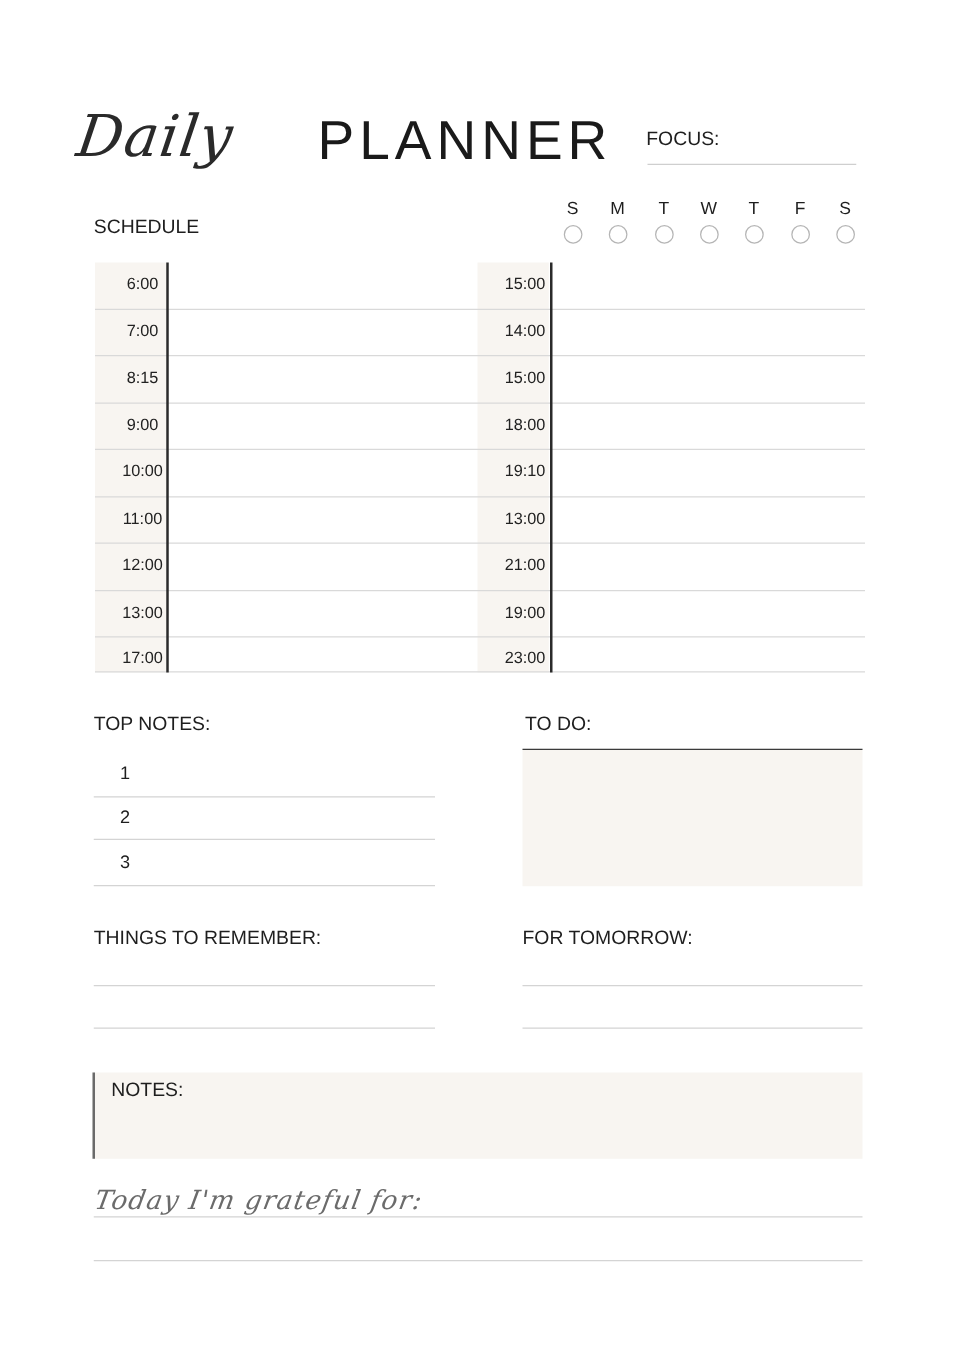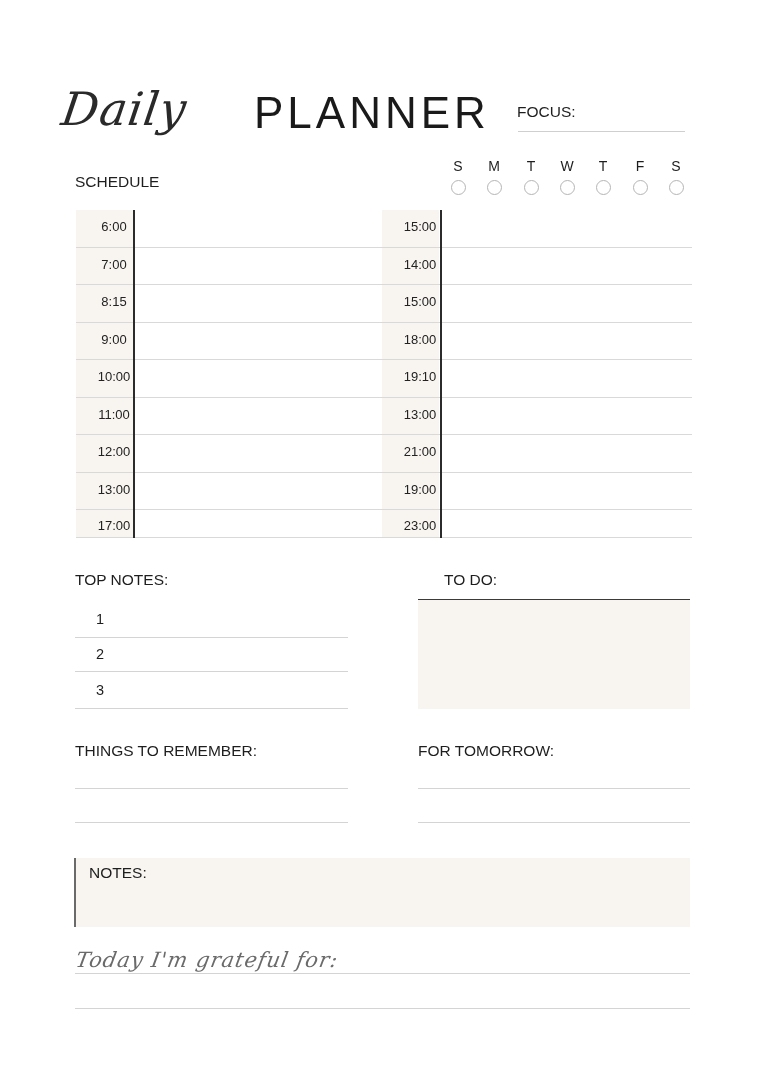--- a/index.html
+++ b/index.html
@@ -93,21 +93,21 @@
 </div>
 
 <div class="abs label" style="left:75px; top:571px;">TOP NOTES:</div>
 <div class="focus-num" style="top:611px">1</div>
 <div class="focus-line" style="top:637px"></div>
 <div class="focus-num" style="top:646px">2</div>
 <div class="focus-line" style="top:671px"></div>
 <div class="focus-num" style="top:682px">3</div>
 <div class="focus-line" style="top:708px"></div>
 
-<div class="abs label" style="left:444px; top:571px;">TO DO:</div>
+<div class="abs label" style="left:420px; top:571px;">TO DO:</div>
 <div class="abs todo-box"></div>
 
 <div class="abs label" style="left:75px; top:742px;">THINGS TO REMEMBER:</div>
 <div class="line" style="left:75px; top:788px; width:273px;"></div>
 <div class="line" style="left:75px; top:822px; width:273px;"></div>
 
 <div class="abs label" style="left:418px; top:742px;">FOR TOMORROW:</div>
 <div class="line" style="left:418px; top:788px; width:272px;"></div>
 <div class="line" style="left:418px; top:822px; width:272px;"></div>
 

